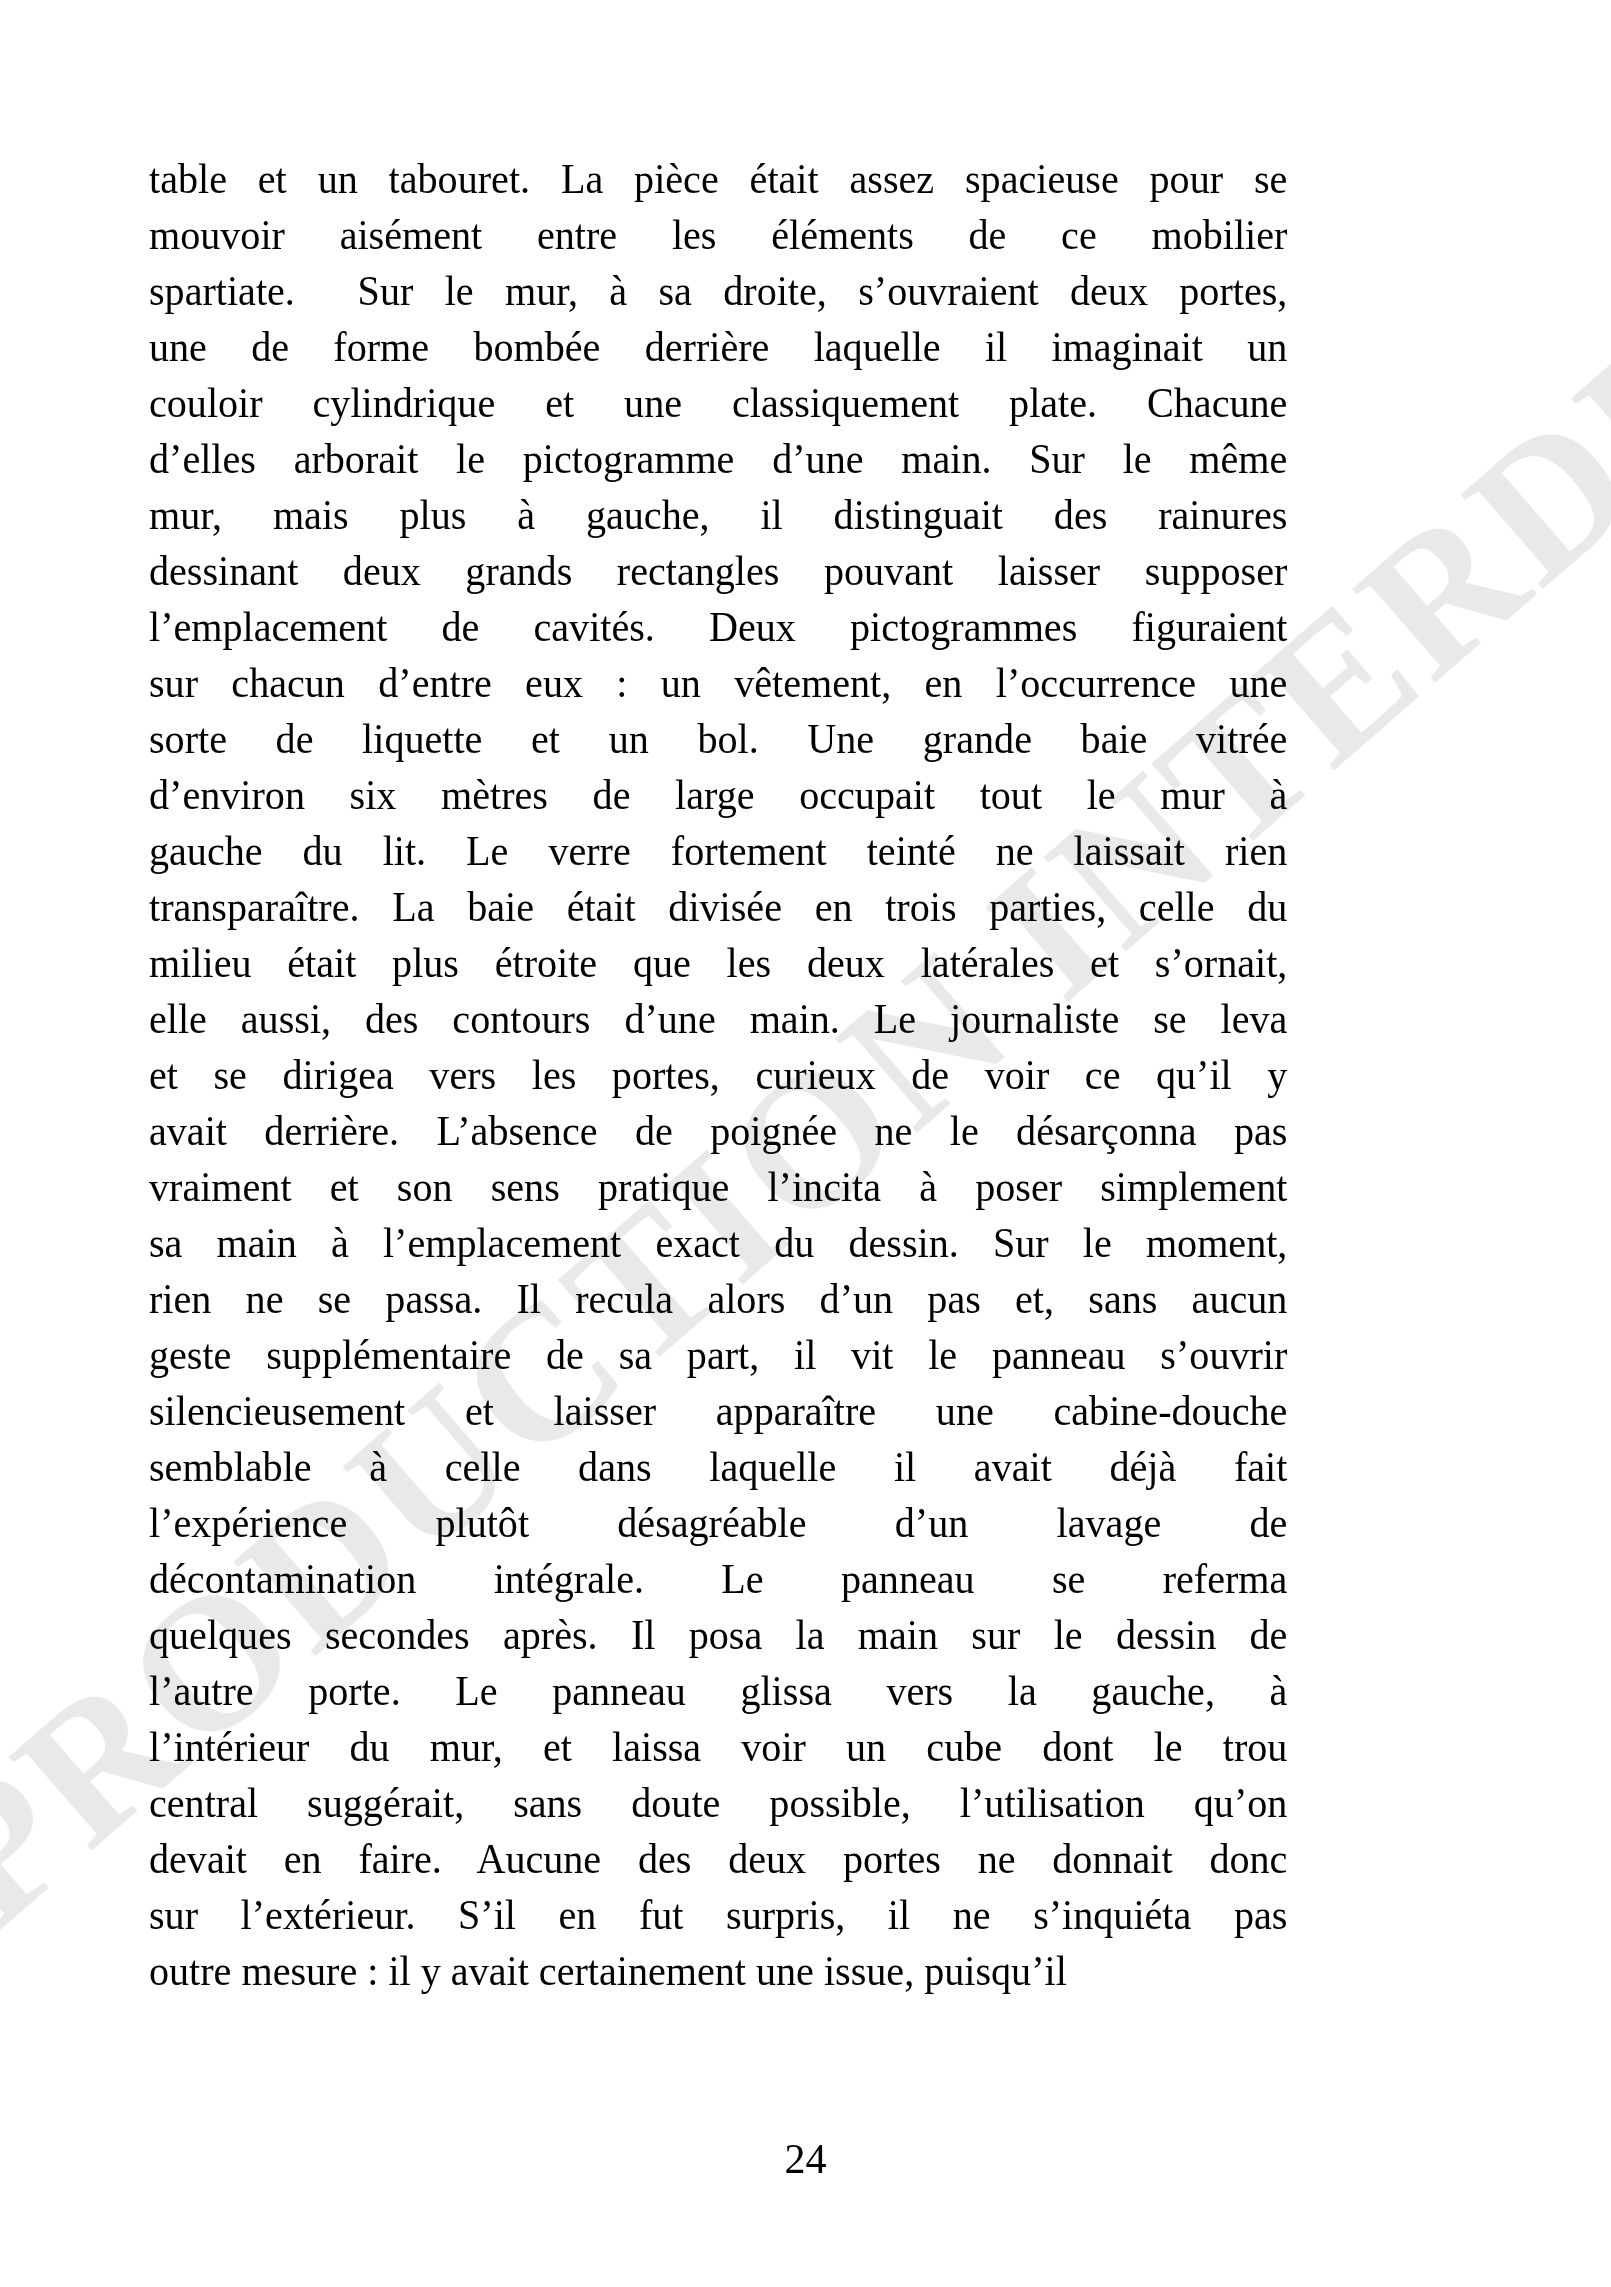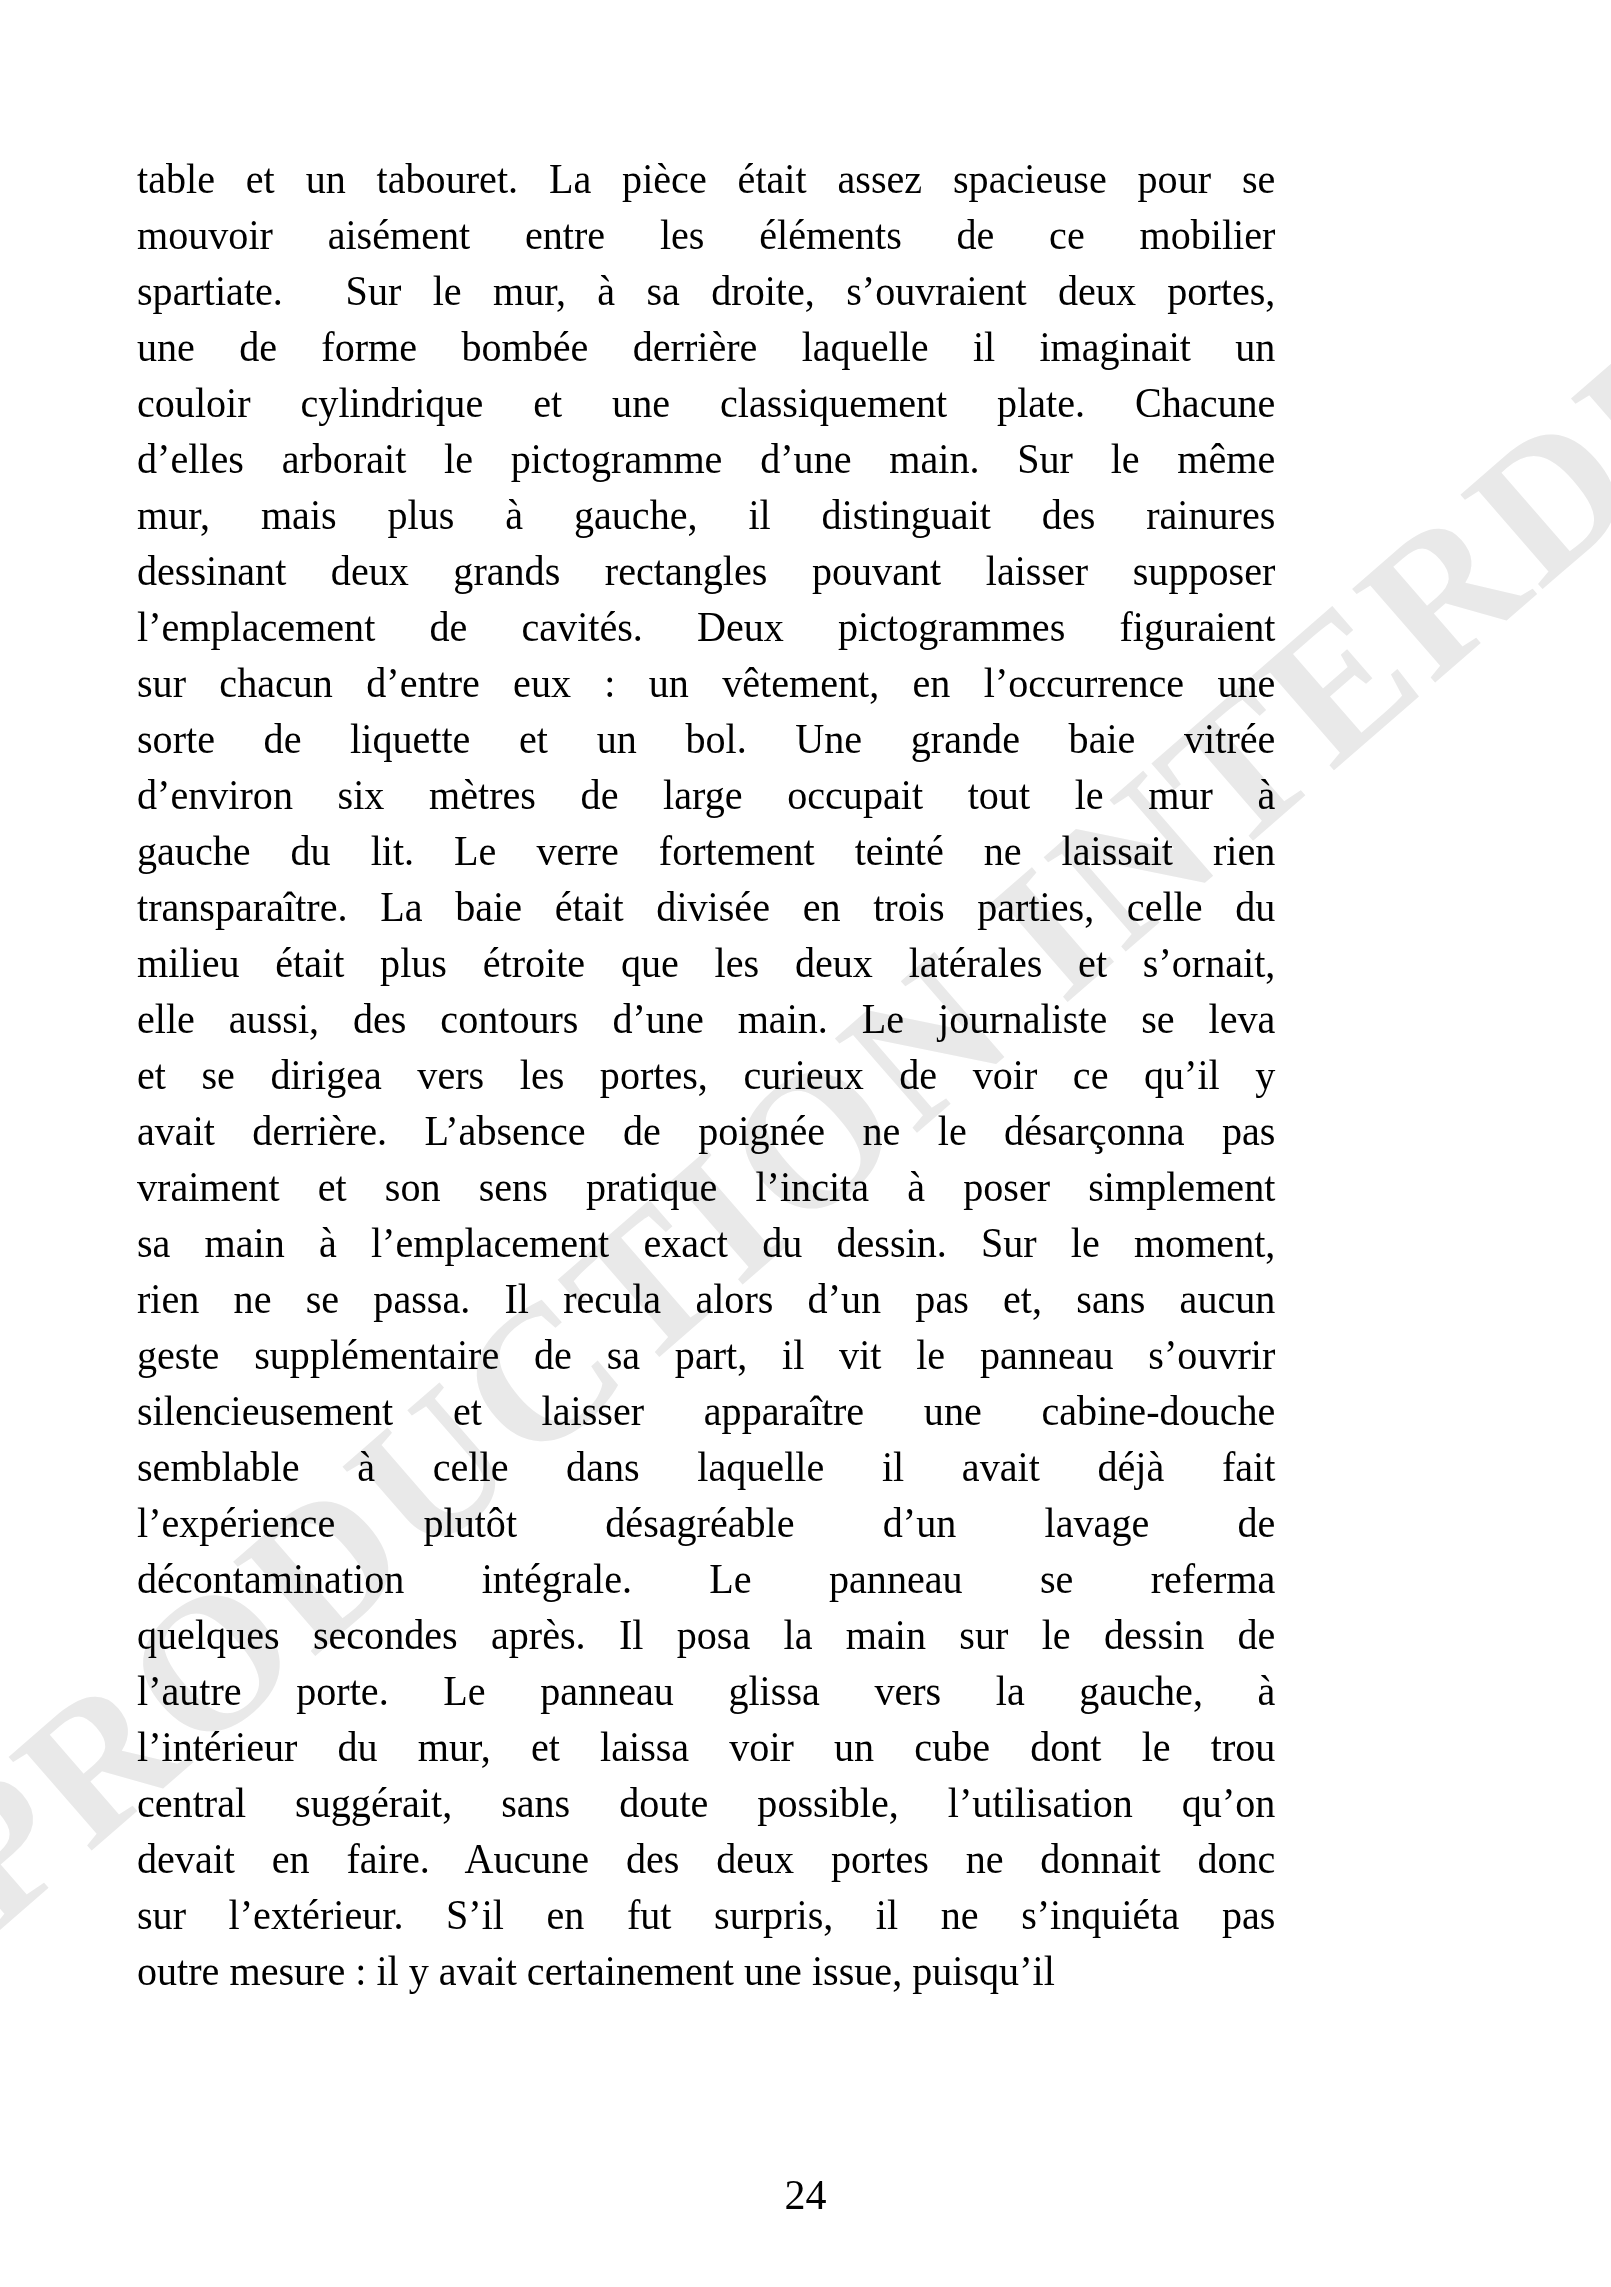--- a/index.html
+++ b/index.html
@@ -41,21 +41,21 @@
     font-size: 191px;
     letter-spacing: 5.5px;
     color: #e9e9e9;
     line-height: 1;
     user-select: none;
   }
 
   
   .content {
     position: absolute;
-    left: 137px;
+    left: 149px;
     top: 151px;
     width: 1192px;
     z-index: 2;
   }
 
   .body-paragraph {
     margin: 0;
     font-size: 42px;
     line-height: 56px;
     color: #000000;
@@ -83,21 +83,20 @@
   .page-number {
     position: absolute;
     left: 0;
     top: 2138px;
     width: 1611px;
     text-align: center;
     font-size: 42px;
     line-height: 1;
     color: #000000;
     z-index: 2;
-    margin-top: 36px;
   }
 </style>
 </head>
 <body>
 
 <div class="page">
 
   <div class="watermark-layer">
     <div class="watermark-text">REPRODUCTION INTERDITE</div>
   </div>

